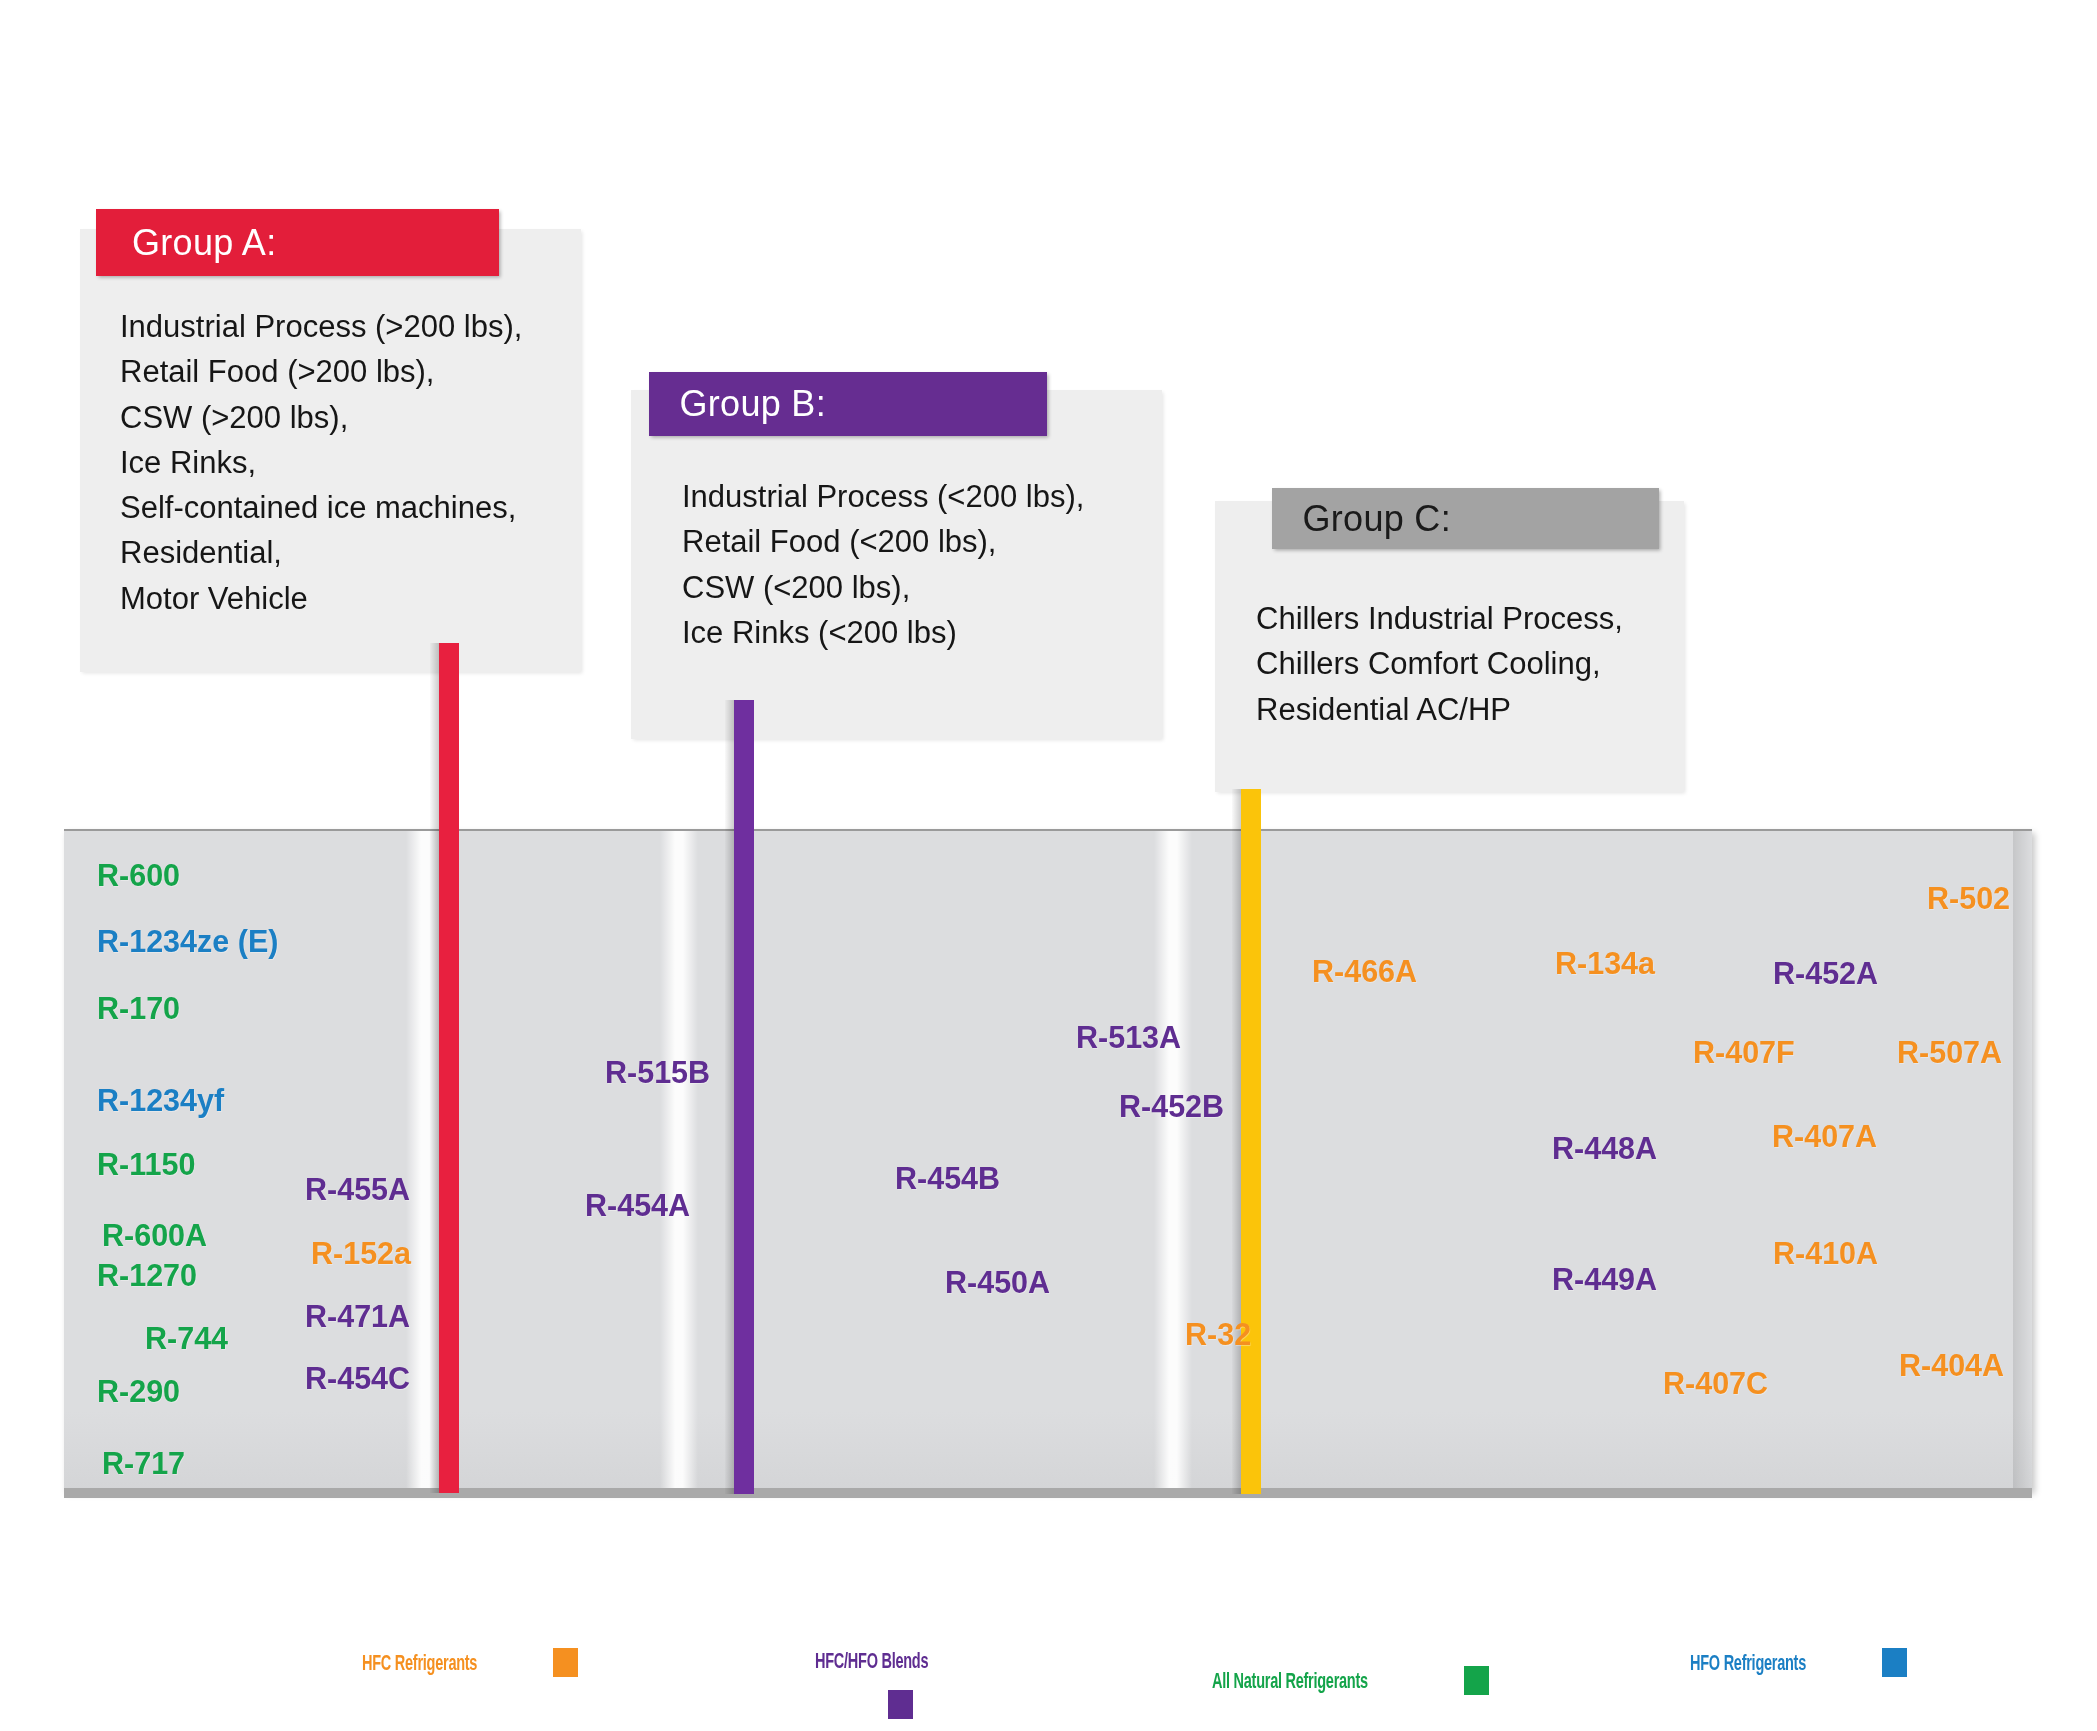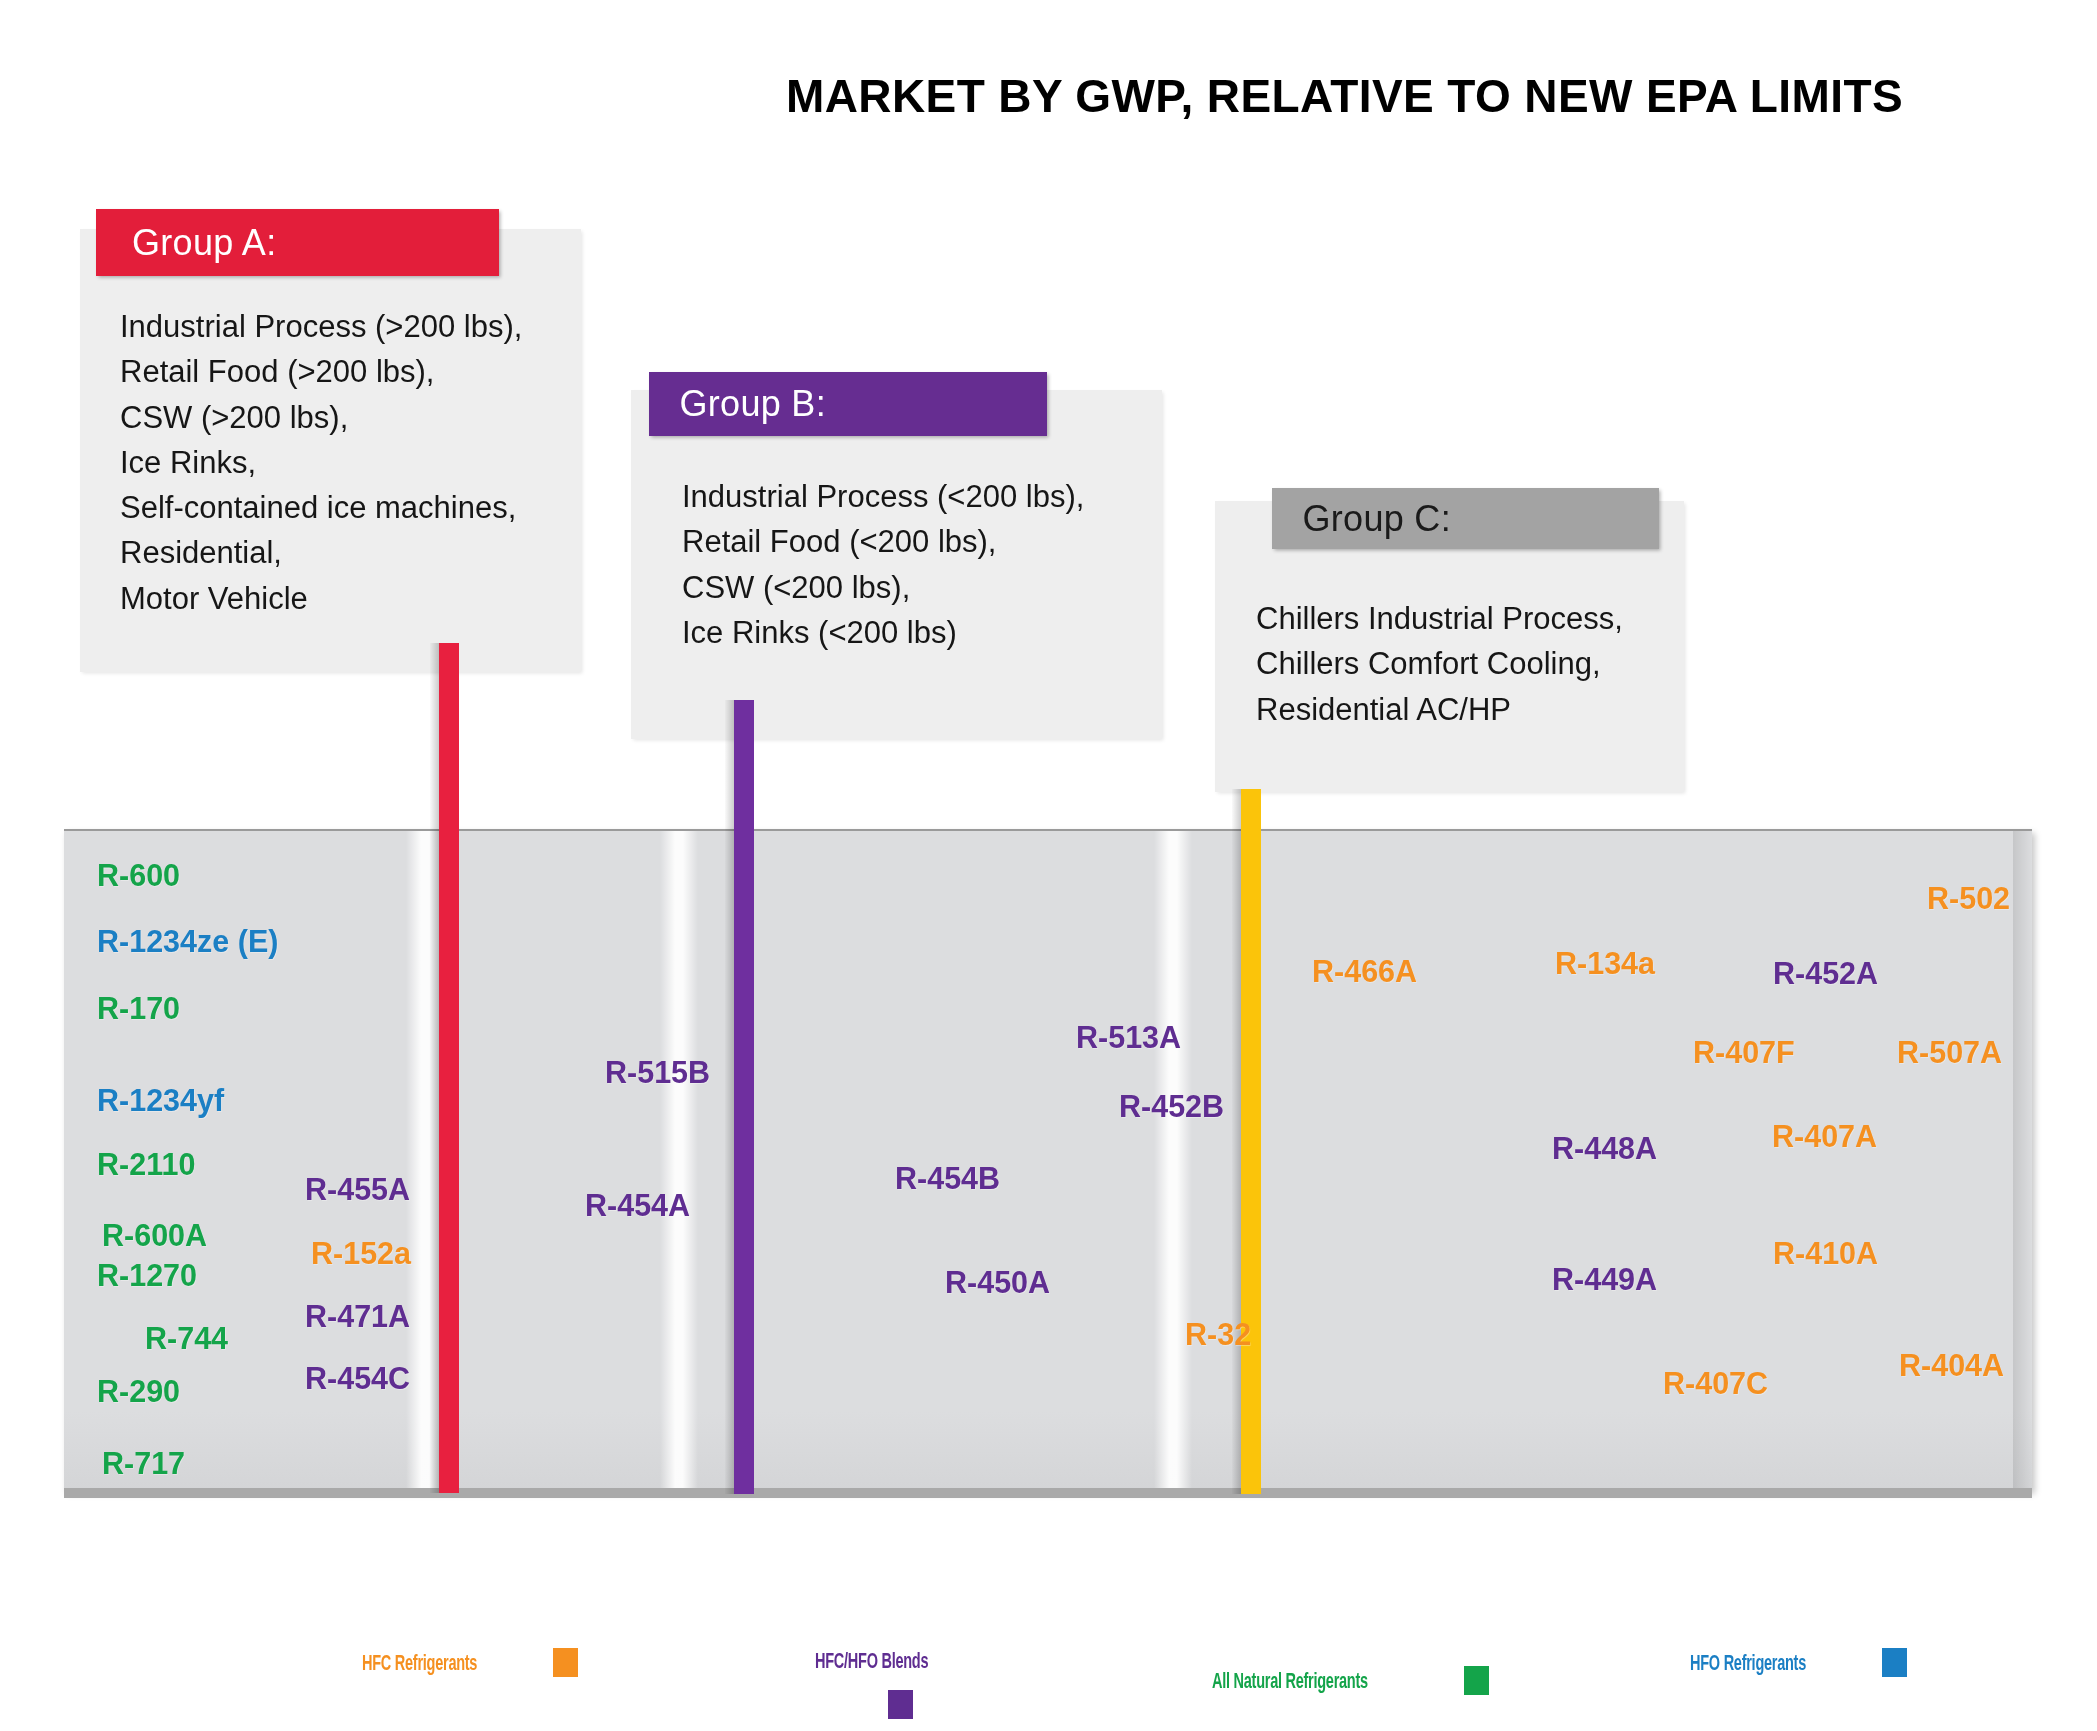--- a/index.html
+++ b/index.html
@@ -130,21 +130,20 @@
     filter: blur(8.7px);
     z-index:-1;
   }
 </style>
 </head>
 <body>
 
 <div id="root">
 
   <div class="title">
-    <span class="title-line">MARKET BY GWP, RELATIVE TO NEW EPA LIMITS</span>
   </div>
 
   <div class="card">
     <div class="card-body" style="left:80px; top:229px; width:501px; height:443px;"></div>
     <div class="card-header a" style="left:96px; top:209px; width:403px; height:67px;">
       <span>Group A:</span>
     </div>
     <div class="card-text" style="left:120px; top:304px; width:465px;">Industrial Process (&gt;200 lbs),
 Retail Food (&gt;200 lbs),
 CSW (&gt;200 lbs),
@@ -194,21 +193,21 @@
   <div class="limit-bar bar-c" style="left:1241px; top:789px; height:705px;">
     <div class="shade"></div>
     <div class="fill"></div>
   </div>
 
   <div id="ref-layer">
       <div class="ref c-natural" style="left: 97px; top: 858px;">R-600</div>
       <div class="ref c-hfo" style="left: 97px; top: 924px;">R-1234ze (E)</div>
       <div class="ref c-hfo" style="left: 97px; top: 1083px;">R-1234yf</div>
       <div class="ref c-natural" style="left: 97px; top: 991px;">R-170</div>
-      <div class="ref c-natural" style="left: 97px; top: 1147px;">R-2110</div>
+      <div class="ref c-natural" style="left: 97px; top: 1147px;">R-1150</div>
       <div class="ref c-natural" style="left: 102px; top: 1218px;">R-600A</div>
       <div class="ref c-natural" style="left: 97px; top: 1258px;">R-1270</div>
       <div class="ref c-natural" style="left: 105px; top: 1321px; margin-left: 40px;">R-744</div>
       <div class="ref c-natural" style="left: 97px; top: 1374px;">R-290</div>
       <div class="ref c-natural" style="left: 102px; top: 1446px;">R-717</div>
       <div class="ref c-blend" style="left: 305px; top: 1172px;">R-455A</div>
       <div class="ref c-hfc" style="left: 311px; top: 1236px;">R-152a</div>
       <div class="ref c-blend" style="left: 305px; top: 1299px;">R-471A</div>
       <div class="ref c-blend" style="left: 305px; top: 1361px;">R-454C</div>
       <div class="ref c-blend" style="left: 605px; top: 1055px;">R-515B</div>

